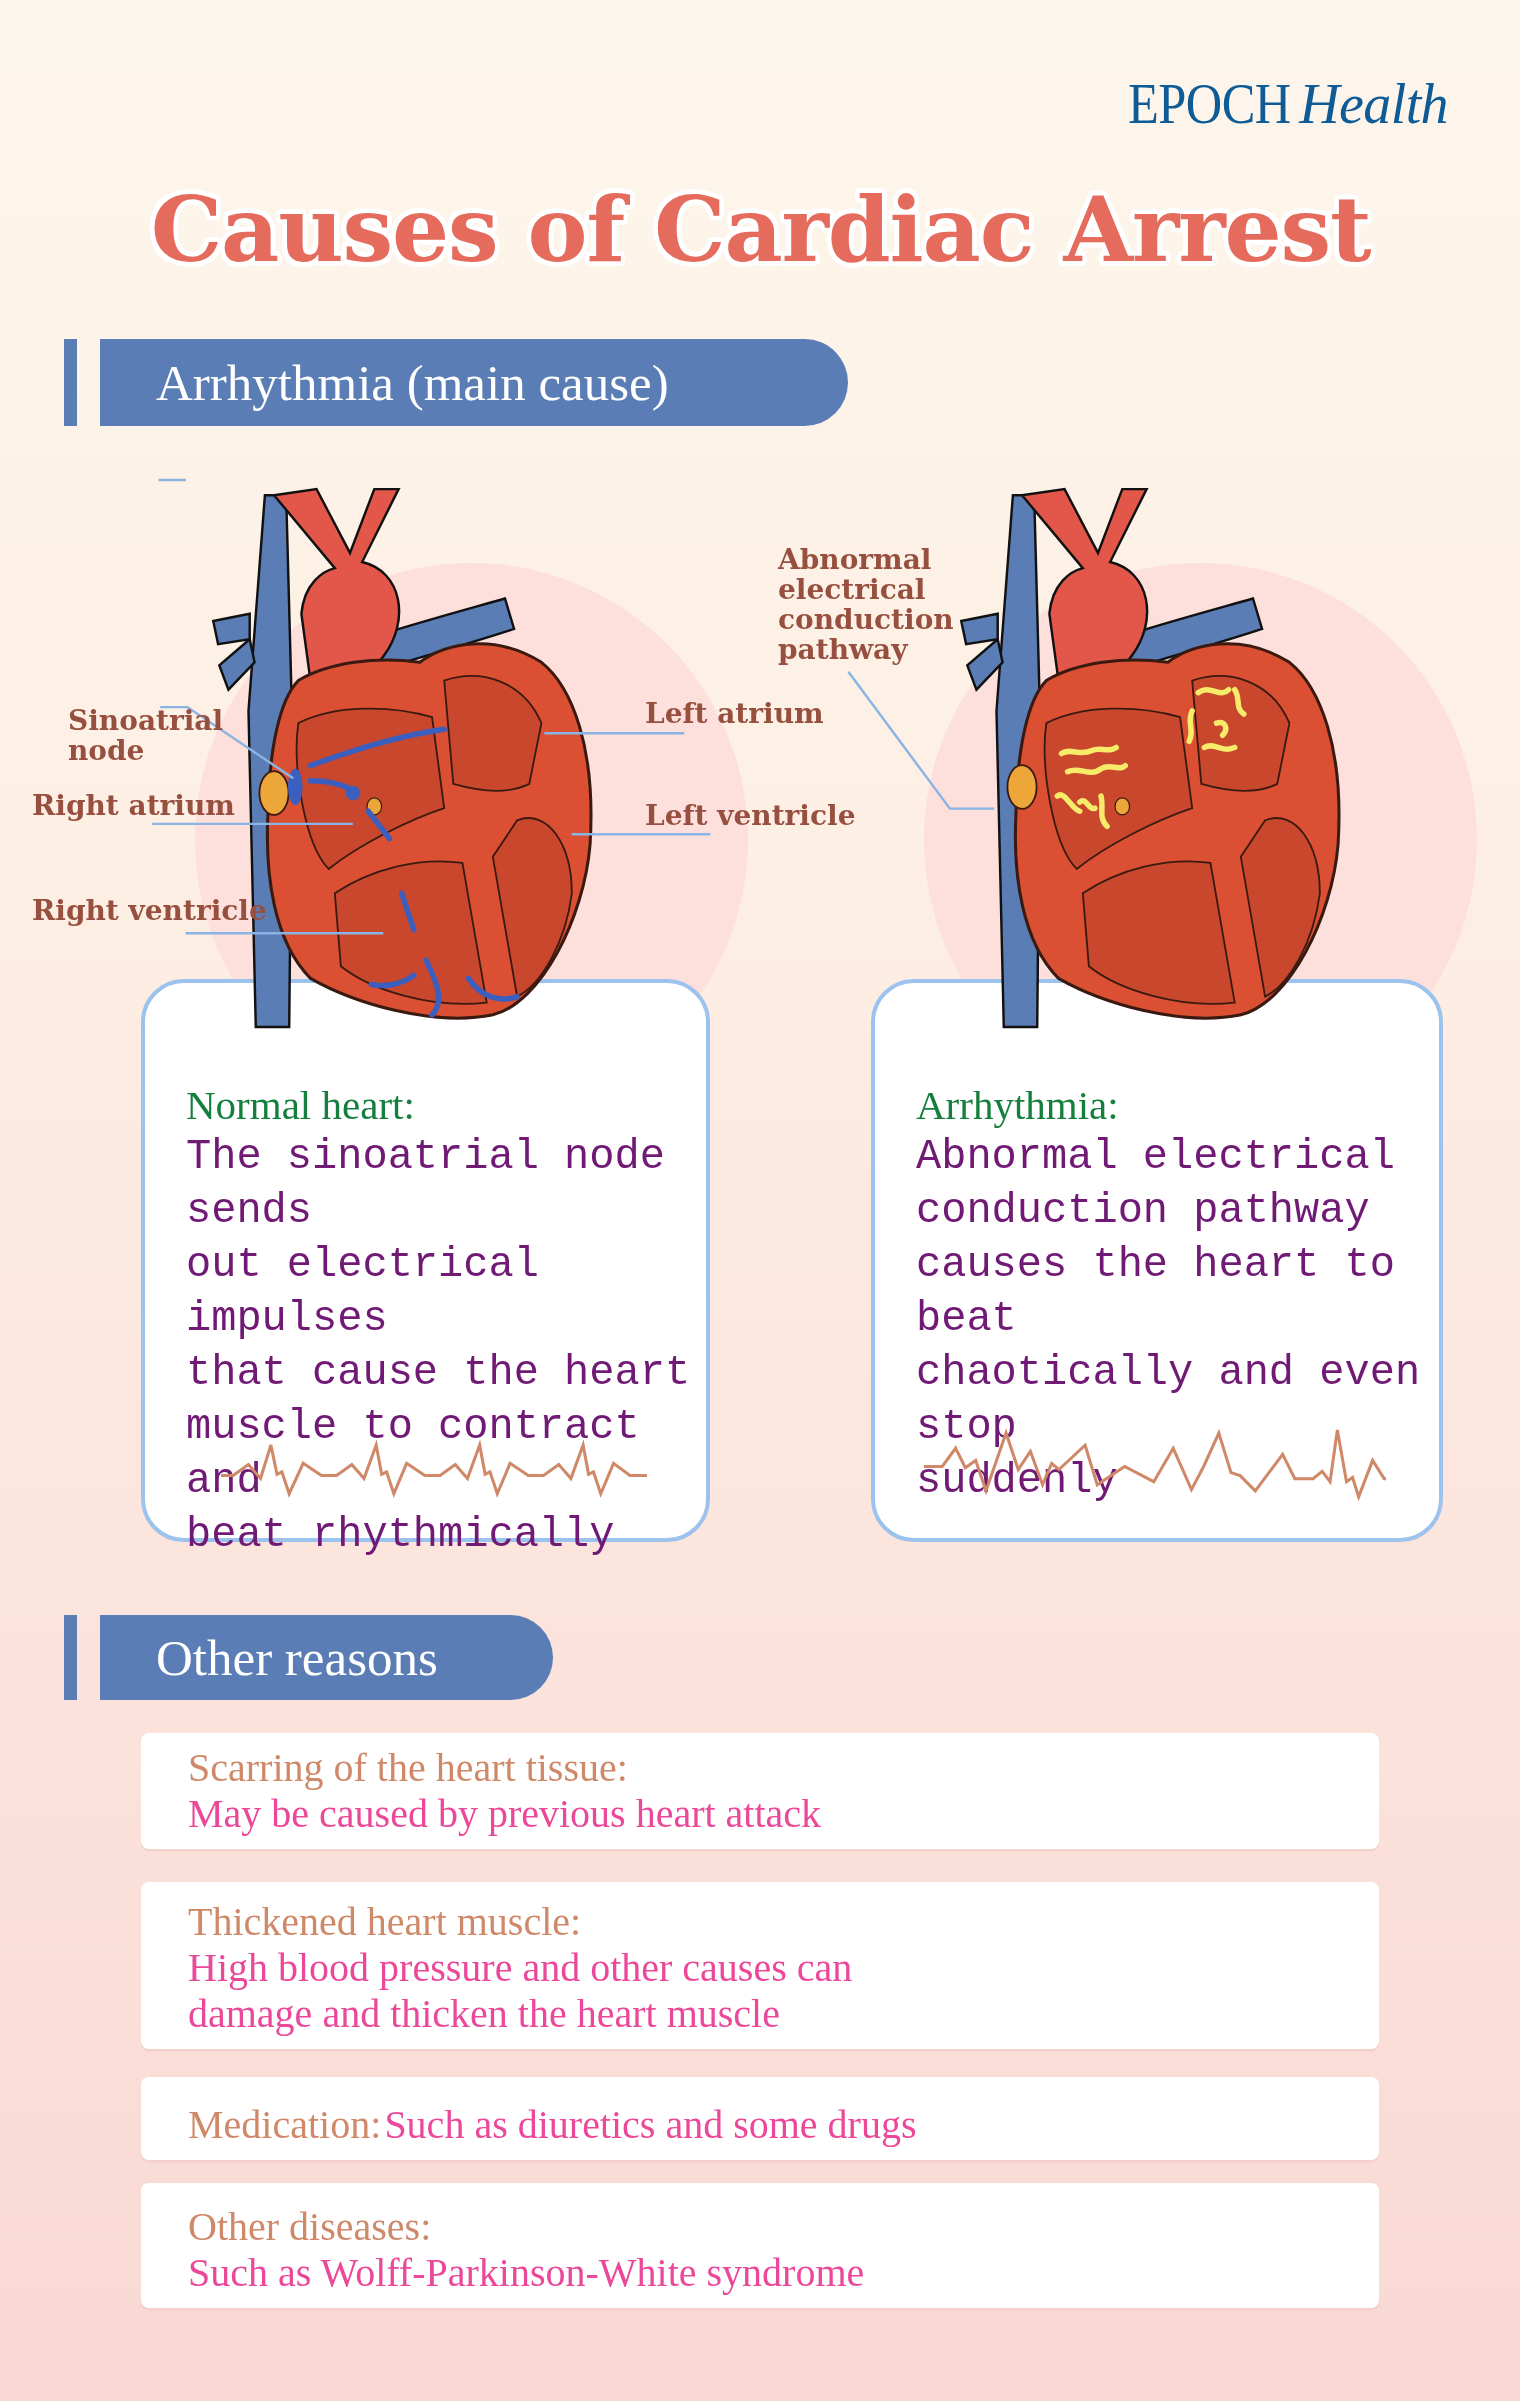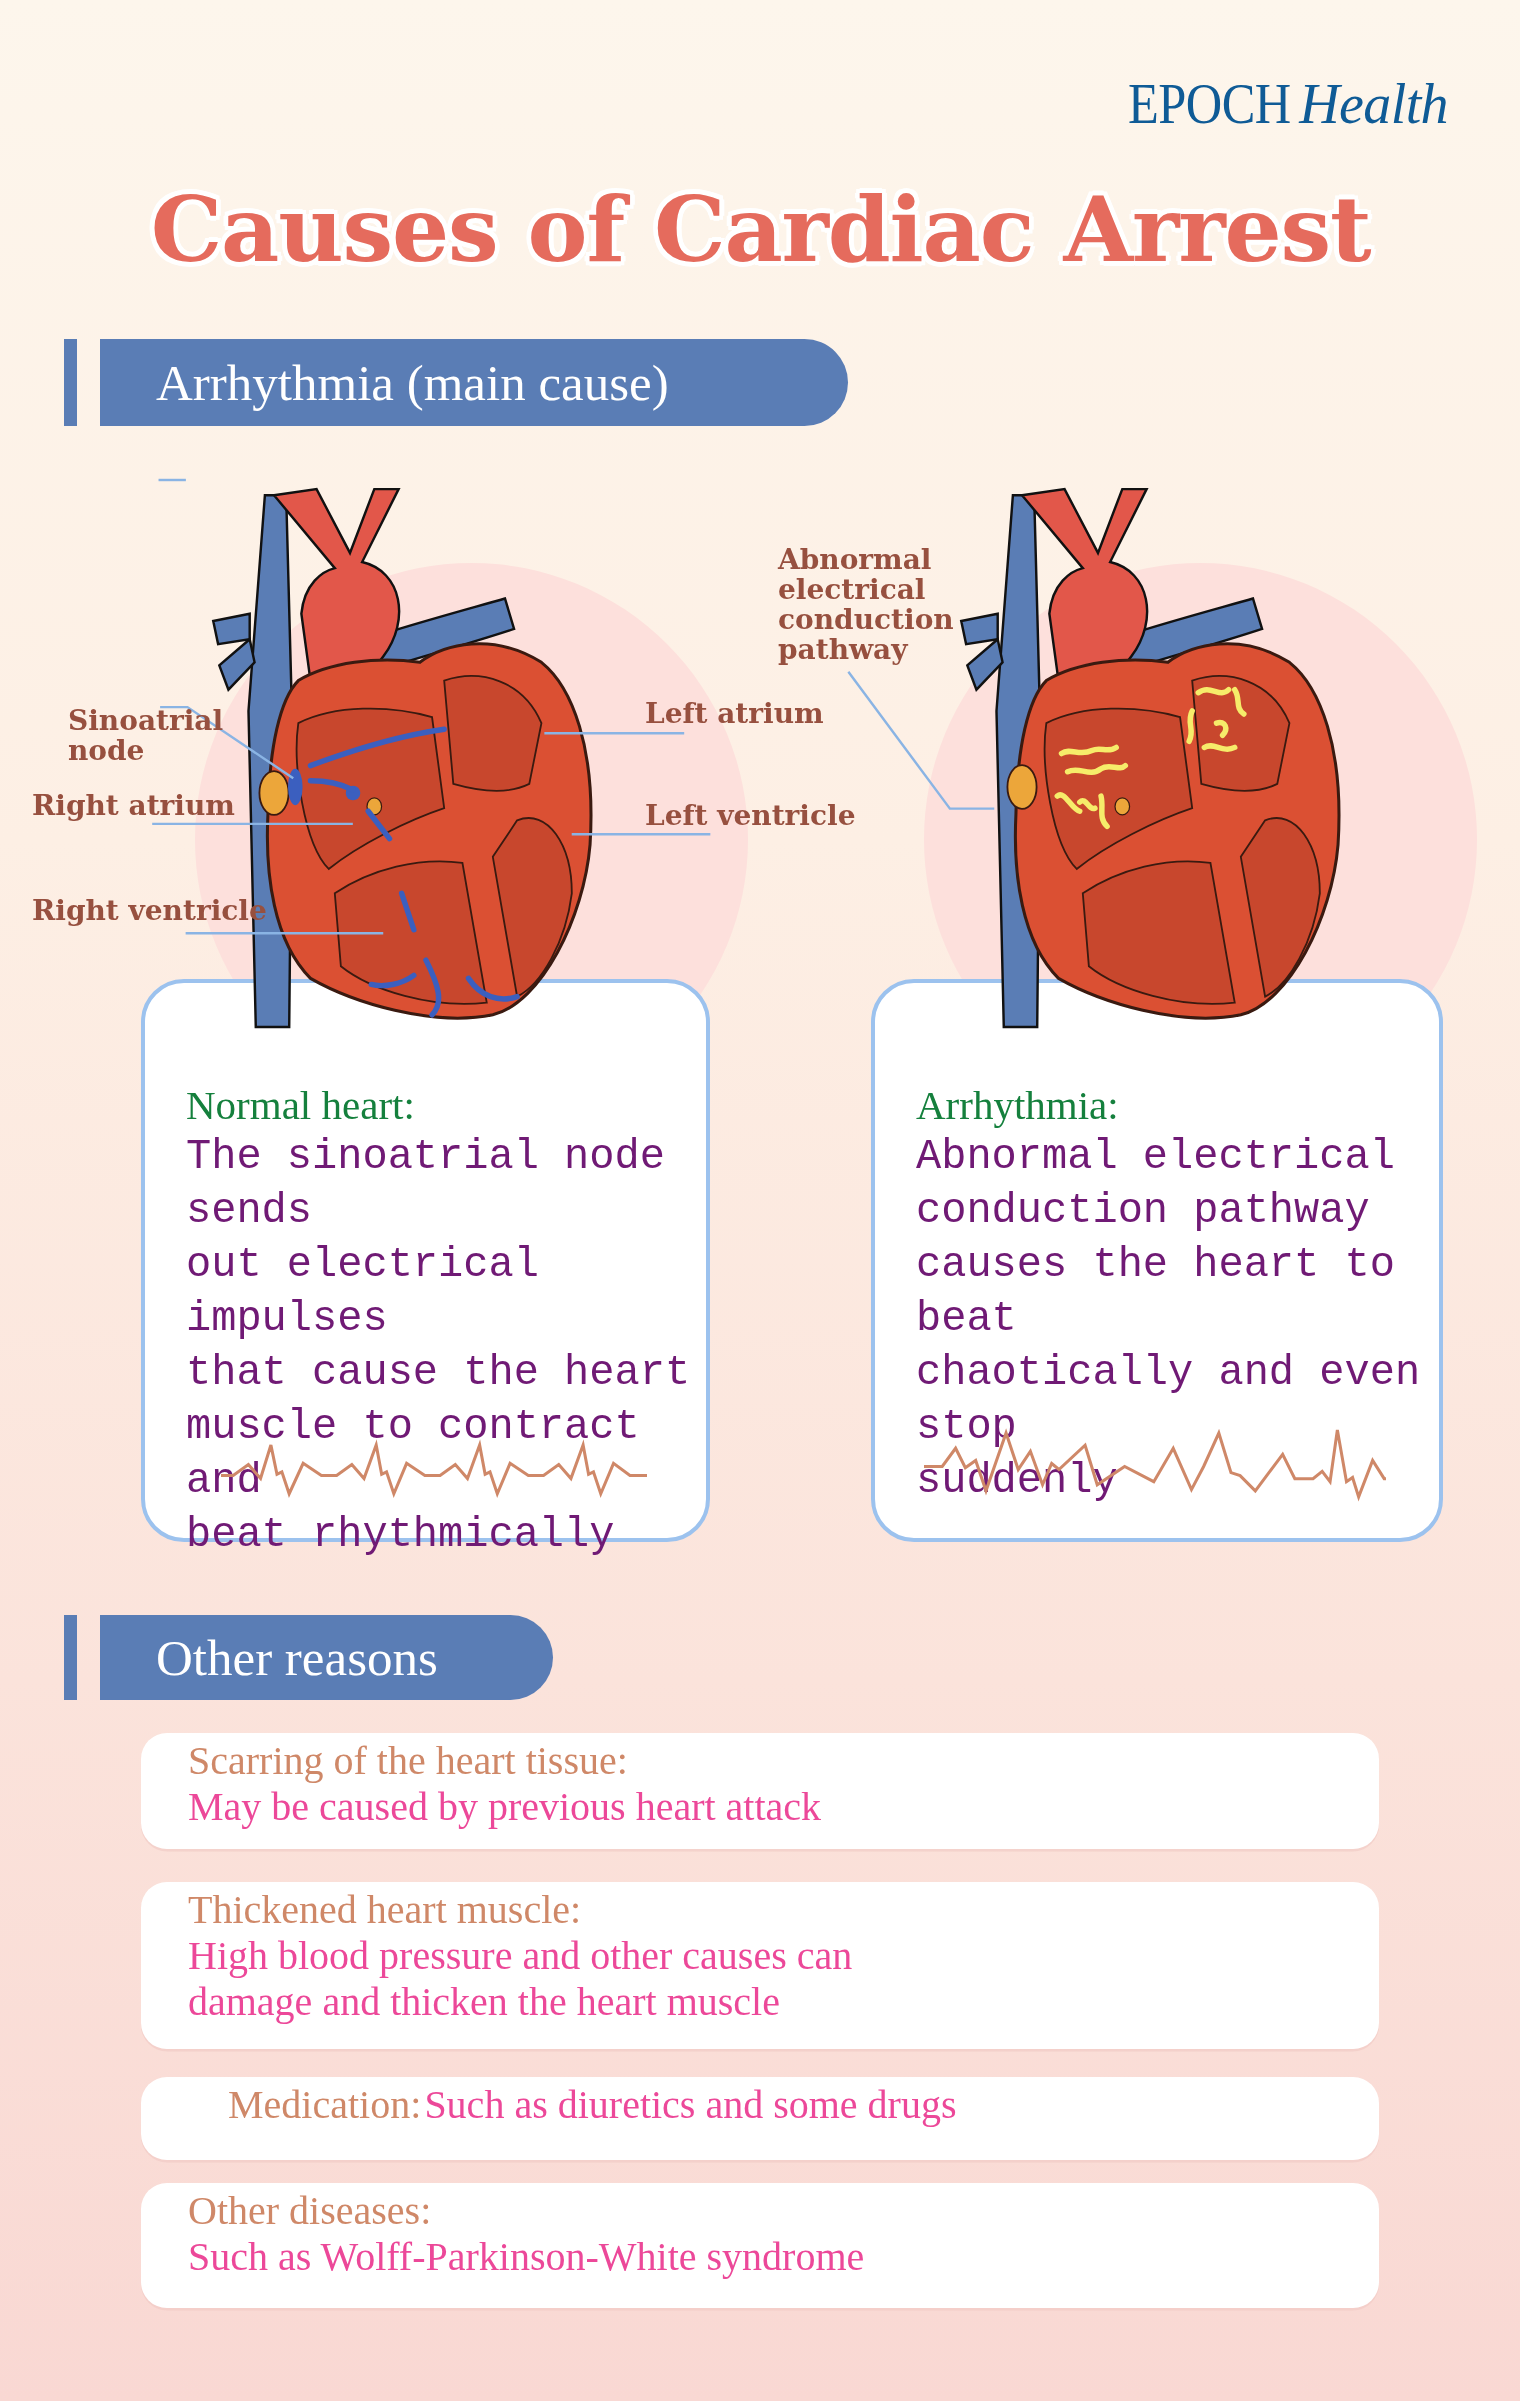--- a/index.html
+++ b/index.html
@@ -33,22 +33,22 @@
   .label {
     color: #97503f; font-weight: bold; font-size: 28px; line-height: 30px;
     font-family: "DejaVu Serif", serif; white-space: nowrap;
   }
   .card {
     background: #fff; border: 4.3px solid #9cc2ee; border-radius: 43px; box-sizing: border-box;
   }
   .card-head { color: #15803d; font-size: 41px; line-height: 50px; font-family: "Liberation Serif", serif; }
   .card-body { color: #701a75; font-size: 42px; line-height: 54px; font-family: Liberation Mono, monospace; }
   .reason {
-    background: #fff; border-radius: 26px; box-sizing: border-box; padding: 5px 47px;
-    display: flex; flex-direction: column; justify-content: flex-start;
+    background: #fff; border-radius: 8px; box-sizing: border-box; padding: 12px 47px;
+    display: flex; flex-direction: column; justify-content: flex-end;
     box-shadow: 0 2.4px 0 rgba(240,200,195,0.6);
   }
   .reason .rh { color: #cf8868; font-size: 40px; line-height: 46px; font-family: "Liberation Serif", serif; }
   .reason .rb { color: #ec4899; font-size: 40px; line-height: 46px; font-family: "Liberation Serif", serif; }
   svg { overflow: visible; }
 </style>
 </head>
 <body>
 
 <div class="abs logo">
@@ -199,21 +199,21 @@
   <div class="rb">May be caused by previous heart attack</div>
 </div>
 
 <div class="abs reason" style="left:141px; top:1882px; width:1238px; height:167px;">
   <div class="rh">Thickened heart muscle:</div>
   <div class="rb">High blood pressure and other causes can</div>
   <div class="rb">damage and thicken the heart muscle</div>
 </div>
 
 <div class="abs reason" style="left:141px; top:2077px; width:1238px; height:83px;">
-  <div style="white-space:nowrap;margin-left:40px;">
+  <div style="white-space:nowrap;">
     <span class="rh">Medication:</span>
     <span class="rb">Such as diuretics and some drugs</span>
   </div>
 </div>
 
 <div class="abs reason" style="left:141px; top:2183px; width:1238px; height:125px;">
   <div class="rh">Other diseases:</div>
   <div class="rb">Such as Wolff-Parkinson-White syndrome</div>
 </div>
 

